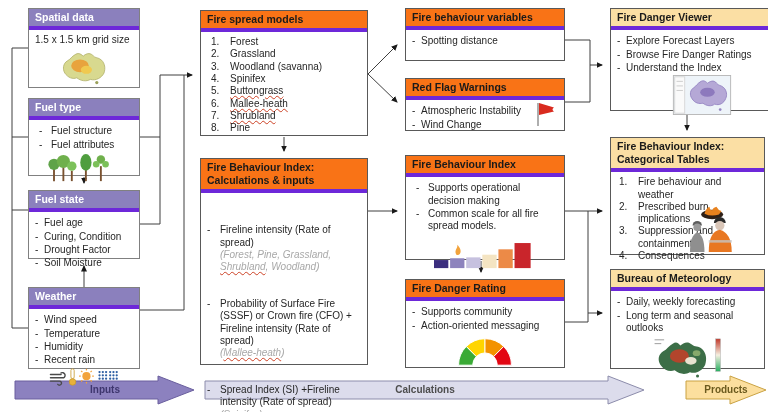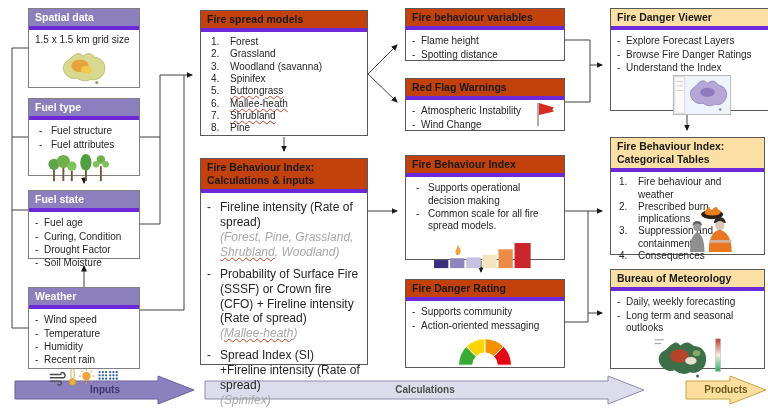--- a/index.html
+++ b/index.html
@@ -3,30 +3,30 @@
 <meta charset="utf-8">
 <style>
   html,body{margin:0;padding:0;background:#fff;}
   #canvas{position:relative;width:768px;height:412px;background:#fff;overflow:hidden;
           font-family:"Liberation Sans",sans-serif;color:#262626;}
   svg{display:block;}
   .lines{position:absolute;left:0;top:0;z-index:0;pointer-events:none;}
   .bx{position:absolute;background:#fff;border:1px solid #6e6e6e;box-sizing:border-box;z-index:2;}
   .hd{font-weight:bold;font-size:10.5px;line-height:1.25;padding:2px 6px;border-bottom:4px solid #6d28d9;color:#1a1a1a;}
   .hd.purple{background:#8b80bd;color:#fff;}
-  .hd.lav{background:#c2410c;}
+  .hd.lav{background:#f97316;}
   .hd.tan{background:#fbdfa4;}
   .bd{padding:4px 6px;font-size:10px;line-height:1.24;}
   .li{position:relative;padding-left:9px;margin:1px 0;}
   .li::before{content:"-";position:absolute;left:0;}
   .ind .li{padding-left:16px;}
   .ind .li::before{left:4px;}
   .nrow{display:grid;grid-template-columns:19px 1fr;line-height:12.3px;}
   .wavy{text-decoration:underline;text-decoration-style:wavy;text-decoration-color:#cc4125;text-decoration-thickness:1px;text-underline-offset:1px;}
-  .bullet{display:grid;grid-template-columns:13px 1fr;margin-bottom:7px;font-size:12px;line-height:1.24;}
+  .bullet{display:grid;grid-template-columns:13px 1fr;margin-bottom:7px;font-size:10px;line-height:1.24;margin-top:24px;}
   .bullet::before{content:"-";}
   .note{color:#a8a8a8;font-style:italic;}
   .note.block{display:block;}
   .ic{display:flex;justify-content:center;margin-top:2px;}
   .flag{position:absolute;right:8px;top:22px;}
   .caticon{position:absolute;right:20px;bottom:2px;}
   .flowlabel{position:absolute;z-index:3;font-size:10px;font-weight:bold;text-align:center;}
 </style>
 </head>
 <body>
@@ -217,21 +217,20 @@
     <div class="bullet">
       <div><span>Rate of spread </span><span class="note"><span>(</span><span class="wavy">Buttongrass</span><span>)</span></span>
       </div>
     </div>
   </div>
 </div>
 
 <div class="bx" style="left:405px;top:8px;width:160px;height:53px;border-color:#595959;">
   <div class="hd lav">Fire behaviour variables</div>
   <div class="bd">
-    <div class="li">Flame height</div>
     <div class="li">Spotting distance</div>
   </div>
 </div>
 
 <div class="bx" style="left:405px;top:78px;width:160px;height:53px;border-color:#595959;">
   <div class="hd lav">Red Flag Warnings</div>
   <div class="bd">
     <div class="li">Atmospheric Instability</div>
     <div class="li">Wind Change</div>
   </div>

